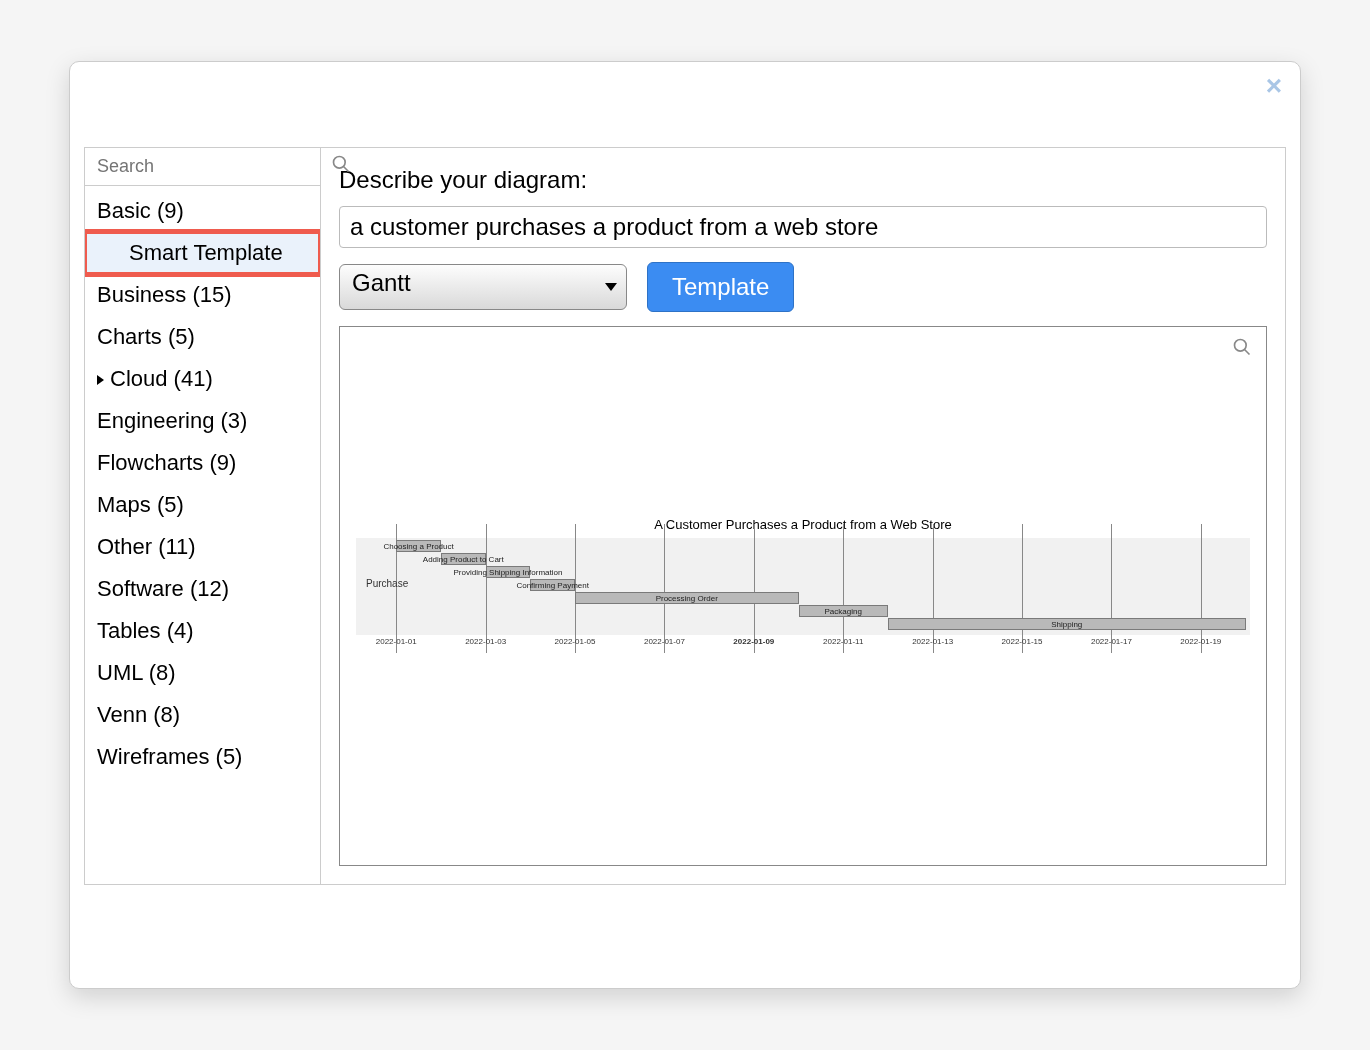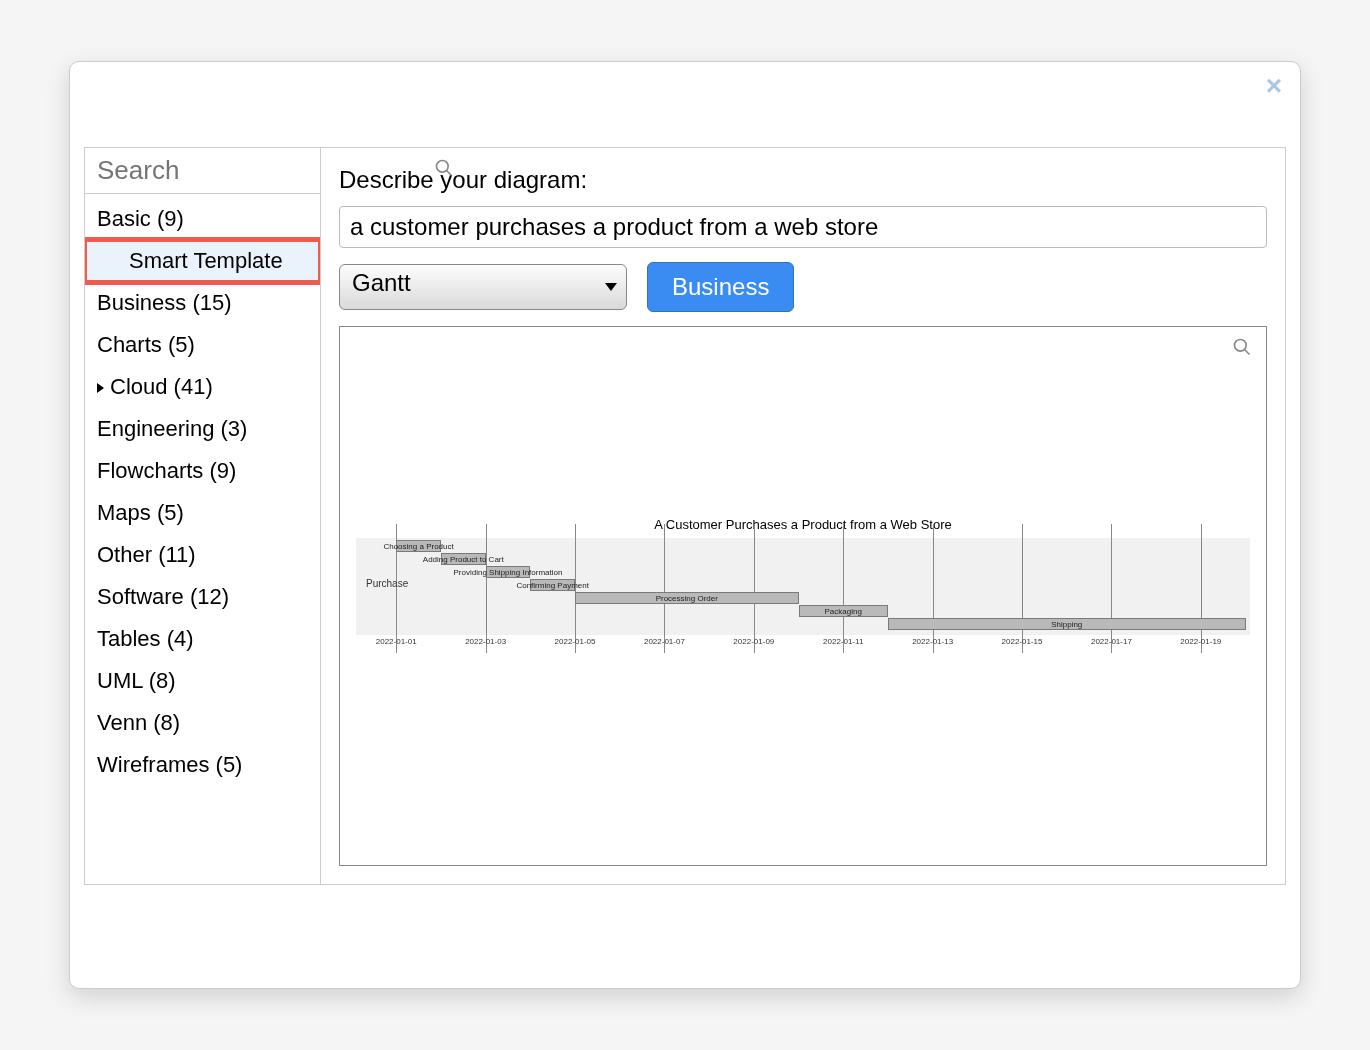--- a/index.html
+++ b/index.html
@@ -53,21 +53,21 @@
   .search-box {
     border-bottom: 1px solid #ccc;
     padding: 6px 10px;
     display: flex;
     align-items: center;
   }
   .search-box input {
     flex: 1;
     border: none;
     outline: none;
-    font-size: 26px;
+    font-size: 18px;
     background: transparent;
   }
   .search-box .sicon {
     color: #888;
     font-size: 20px;
   }
   .cat-list {
     overflow-y: auto;
     flex: 1;
     padding: 4px 0;
@@ -284,21 +284,21 @@
 
     <div class="main">
       <div class="prompt-label">Describe your diagram:</div>
       <input class="desc-input" type="text" value="a customer purchases a product from a web store" style="">
       <div class="controls-row">
         <span class="select-wrap">
           <select class="type-select">
             <option>Gantt</option>
           </select>
         </span>
-        <button class="btn primary">Business</button>
+        <button class="btn primary">Template</button>
       </div>
 
       <div class="preview">
         <span class="zoom">
           <svg class="mag" viewBox="0 0 24 24" fill="none" stroke="#888" stroke-width="2">
               <circle cx="10" cy="10" r="7"></circle>
               <line x1="15" y1="15" x2="21" y2="21"></line>
             </svg>
         </span>
 
@@ -324,21 +324,21 @@
               <div class="bar" style="left: 19.5%; width: 5%; top: 41px;">Confirming Payment</div>
               <div class="bar" style="left: 24.5%; width: 25%; top: 54px;">Processing Order</div>
               <div class="bar" style="left: 49.5%; width: 10%; top: 67px;">Packaging</div>
               <div class="bar" style="left: 59.5%; width: 40%; top: 80px;">Shipping</div>
             </div>
           <div class="xaxis" id="gantt-xaxis">
               <span style="left: 4.5%;">2022-01-01</span>
               <span style="left: 14.5%;">2022-01-03</span>
               <span style="left: 24.5%;">2022-01-05</span>
               <span style="left: 34.5%;">2022-01-07</span>
-              <span style="left: 44.5%;">2022-01-09</span>
+              <span style="left: 44.5%; font-weight: bold;">2022-01-09</span>
               <span style="left: 54.5%;">2022-01-11</span>
               <span style="left: 64.5%;">2022-01-13</span>
               <span style="left: 74.5%;">2022-01-15</span>
               <span style="left: 84.5%;">2022-01-17</span>
               <span style="left: 94.5%;">2022-01-19</span>
             </div>
         </div>
       </div>
     </div>
   </div>

